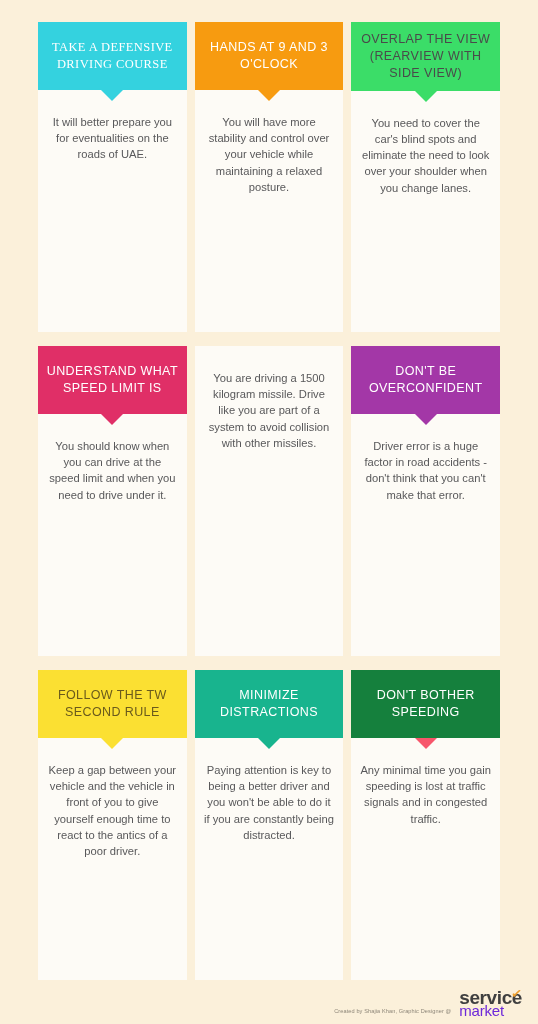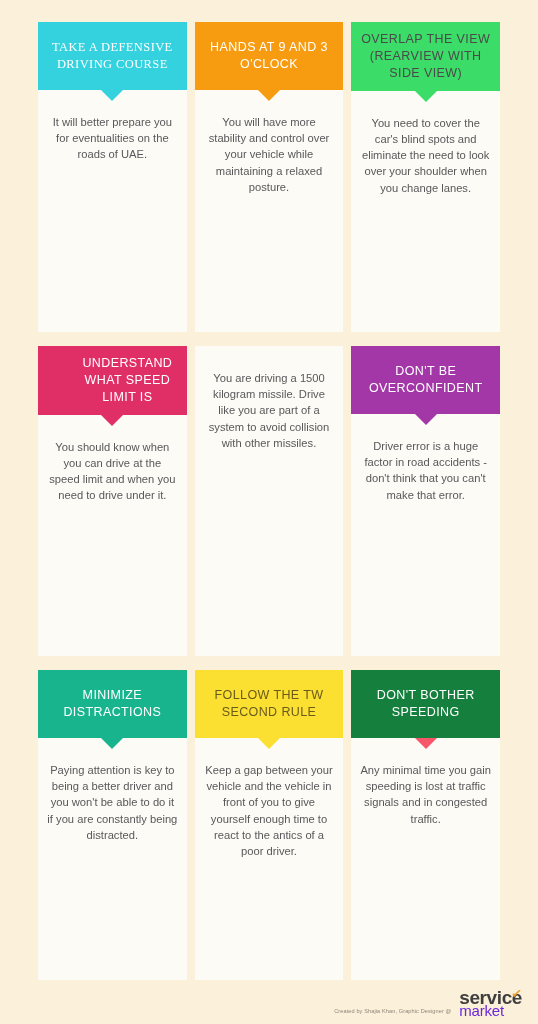--- a/index.html
+++ b/index.html
@@ -197,21 +197,21 @@
             </g>
           </svg>
         </div>
       </div>
     </div>
   </div>
 
   <div class="row">
 
     <div class="card">
-      <div class="card-header" style="background:#e02f67;color:#ffffff;padding-left:36px;">
+      <div class="card-header" style="background:#e02f67;color:#ffffff;">
         <span>UNDERSTAND WHAT SPEED LIMIT IS</span>
         <span class="pointer" style="color:#e02f67;"></span>
       </div>
       <div class="card-body">
         <div class="card-text">You should know when you can drive at the speed limit and when you need to drive under it.</div>
         <div class="card-art">
           <svg viewBox="0 0 160 120" preserveAspectRatio="xMidYMid meet">
             <circle cx="80" cy="60" r="52" fill="#d7e7f0"></circle>
             <circle cx="80" cy="60" r="43" fill="#122b44"></circle>
             <circle cx="80" cy="60" r="33" fill="#fdfdfd"></circle>
@@ -325,65 +325,20 @@
               <circle cx="112" cy="96" r="12" fill="#3a3a3a"></circle>
               <circle cx="112" cy="96" r="5.5" fill="#d9d9d9"></circle>
             </g>
           </svg>
         </div>
       </div>
     </div>
   </div>
 
   <div class="row">
-
-    <div class="card">
-      <div class="card-header" style="background:#18b48e;color:#ffffff;">
-        <span>MINIMIZE DISTRACTIONS</span>
-        <span class="pointer" style="color:#18b48e;"></span>
-      </div>
-      <div class="card-body">
-        <div class="card-text">Paying attention is key to being a better driver and you won't be able to do it if you are constantly being distracted.</div>
-        <div class="card-art">
-          <svg viewBox="0 0 160 110" preserveAspectRatio="xMidYMax meet">
-            <ellipse cx="80" cy="102" rx="58" ry="6" fill="#edeae4"></ellipse>
-            <path d="M44 28 q2 -10 12 -11 l48 0 q10 1 12 11 l4 18 l-80 0z" fill="#1e9e96"></path>
-            <path d="M50 30 q1 -7 8 -7 l44 0 q7 0 8 7 l2 14 l-64 0z" fill="#cfe9ec"></path>
-            <rect x="78" y="25" width="3" height="20" fill="#1e9e96"></rect>
-            <rect x="74" y="24" width="12" height="4" rx="2" fill="#444"></rect>
-            <rect x="79" y="28" width="2" height="7" fill="#444"></rect>
-            <g>
-              <circle cx="64" cy="34" r="8" fill="#f6bf94"></circle>
-              <path d="M56 33 q-1 -10 8 -10 q9 0 9 10 q-3 -5 -9 -4 q-6 1 -8 4z" fill="#9c4f33"></path>
-              <path d="M54 46 q4 -8 10 -8 q6 0 10 8z" fill="#ef6a6a"></path>
-            </g>
-            <g>
-              <circle cx="100" cy="32" r="8" fill="#f6bf94"></circle>
-              <path d="M92 30 q0 -9 8 -9 q8 0 8 9 q-4 -4 -8 -3 q-5 1 -8 3z" fill="#6d4a33"></path>
-              <path d="M90 46 q4 -9 10 -9 q6 0 10 9z" fill="#f4f4f4"></path>
-              <path d="M108 36 q8 -4 10 -12 q2 -5 6 -3 q4 2 1 7 q-4 9 -12 13z" fill="#f6bf94"></path>
-            </g>
-            <rect x="84" y="40" width="16" height="3" rx="1.5" fill="#444"></rect>
-            <path d="M30 48 q4 -6 14 -6 l72 0 q10 0 14 6 l6 26 q2 8 -6 8 l-100 0 q-8 0 -6 -8z" fill="#1e9e96"></path>
-            <path d="M34 52 l92 0 q6 0 7 7 l-106 0 q1 -7 7 -7z" fill="#35b2a8" opacity=".6"></path>
-            <ellipse cx="54" cy="64" rx="9" ry="8" fill="#f7f3d9"></ellipse>
-            <ellipse cx="106" cy="64" rx="9" ry="8" fill="#f7f3d9"></ellipse>
-            <rect x="64" y="62" width="32" height="14" rx="7" fill="#cfe9ec"></rect>
-            <g stroke="#1e9e96" stroke-width="1.6">
-              <line x1="66" y1="66" x2="94" y2="66"></line>
-              <line x1="66" y1="69" x2="94" y2="69"></line>
-              <line x1="66" y1="72" x2="94" y2="72"></line>
-            </g>
-            <rect x="30" y="78" width="100" height="10" rx="3" fill="#1a8f88"></rect>
-            <rect x="34" y="88" width="16" height="8" rx="3" fill="#2b2b2b"></rect>
-            <rect x="110" y="88" width="16" height="8" rx="3" fill="#2b2b2b"></rect>
-          </svg>
-        </div>
-      </div>
-    </div>
 
     <div class="card">
       <div class="card-header" style="background:#fbe032;color:#6a5a1c;">
         <span>FOLLOW THE TW SECOND RULE</span>
         <span class="pointer" style="color:#fbe032;"></span>
       </div>
       <div class="card-body">
         <div class="card-text">Keep a gap between your vehicle and the vehicle in front of you to give yourself enough time to react to the antics of a poor driver.</div>
         <div class="card-art">
           <svg viewBox="0 0 160 100" preserveAspectRatio="xMidYMax meet">
@@ -414,20 +369,65 @@
             <g>
               <path d="M88 70 q2 -13 11 -14 l18 -1 q9 0 12 8 l4 7 l6 1 q5 1 5 5 l0 6 q0 3 -4 3 l-50 0 q-4 0 -4 -3 l0 -8 q0 -3 2 -4z" fill="#3fbac2"></path>
               <path d="M96 60 q1 -5 6 -5 l9 0 l0 10 l-16 0z" fill="#b9dde8"></path>
               <path d="M114 55 l5 0 q5 0 7 5 l2 5 l-14 0z" fill="#b9dde8"></path>
               <rect x="120" y="72" width="8" height="3" rx="1.5" fill="#2d8f96"></rect>
               <circle cx="100" cy="84" r="7.5" fill="#3a3a3a"></circle>
               <circle cx="100" cy="84" r="3.2" fill="#d7d7d7"></circle>
               <circle cx="132" cy="84" r="7.5" fill="#3a3a3a"></circle>
               <circle cx="132" cy="84" r="3.2" fill="#d7d7d7"></circle>
             </g>
+          </svg>
+        </div>
+      </div>
+    </div>
+
+    <div class="card">
+      <div class="card-header" style="background:#18b48e;color:#ffffff;">
+        <span>MINIMIZE DISTRACTIONS</span>
+        <span class="pointer" style="color:#18b48e;"></span>
+      </div>
+      <div class="card-body">
+        <div class="card-text">Paying attention is key to being a better driver and you won't be able to do it if you are constantly being distracted.</div>
+        <div class="card-art">
+          <svg viewBox="0 0 160 110" preserveAspectRatio="xMidYMax meet">
+            <ellipse cx="80" cy="102" rx="58" ry="6" fill="#edeae4"></ellipse>
+            <path d="M44 28 q2 -10 12 -11 l48 0 q10 1 12 11 l4 18 l-80 0z" fill="#1e9e96"></path>
+            <path d="M50 30 q1 -7 8 -7 l44 0 q7 0 8 7 l2 14 l-64 0z" fill="#cfe9ec"></path>
+            <rect x="78" y="25" width="3" height="20" fill="#1e9e96"></rect>
+            <rect x="74" y="24" width="12" height="4" rx="2" fill="#444"></rect>
+            <rect x="79" y="28" width="2" height="7" fill="#444"></rect>
+            <g>
+              <circle cx="64" cy="34" r="8" fill="#f6bf94"></circle>
+              <path d="M56 33 q-1 -10 8 -10 q9 0 9 10 q-3 -5 -9 -4 q-6 1 -8 4z" fill="#9c4f33"></path>
+              <path d="M54 46 q4 -8 10 -8 q6 0 10 8z" fill="#ef6a6a"></path>
+            </g>
+            <g>
+              <circle cx="100" cy="32" r="8" fill="#f6bf94"></circle>
+              <path d="M92 30 q0 -9 8 -9 q8 0 8 9 q-4 -4 -8 -3 q-5 1 -8 3z" fill="#6d4a33"></path>
+              <path d="M90 46 q4 -9 10 -9 q6 0 10 9z" fill="#f4f4f4"></path>
+              <path d="M108 36 q8 -4 10 -12 q2 -5 6 -3 q4 2 1 7 q-4 9 -12 13z" fill="#f6bf94"></path>
+            </g>
+            <rect x="84" y="40" width="16" height="3" rx="1.5" fill="#444"></rect>
+            <path d="M30 48 q4 -6 14 -6 l72 0 q10 0 14 6 l6 26 q2 8 -6 8 l-100 0 q-8 0 -6 -8z" fill="#1e9e96"></path>
+            <path d="M34 52 l92 0 q6 0 7 7 l-106 0 q1 -7 7 -7z" fill="#35b2a8" opacity=".6"></path>
+            <ellipse cx="54" cy="64" rx="9" ry="8" fill="#f7f3d9"></ellipse>
+            <ellipse cx="106" cy="64" rx="9" ry="8" fill="#f7f3d9"></ellipse>
+            <rect x="64" y="62" width="32" height="14" rx="7" fill="#cfe9ec"></rect>
+            <g stroke="#1e9e96" stroke-width="1.6">
+              <line x1="66" y1="66" x2="94" y2="66"></line>
+              <line x1="66" y1="69" x2="94" y2="69"></line>
+              <line x1="66" y1="72" x2="94" y2="72"></line>
+            </g>
+            <rect x="30" y="78" width="100" height="10" rx="3" fill="#1a8f88"></rect>
+            <rect x="34" y="88" width="16" height="8" rx="3" fill="#2b2b2b"></rect>
+            <rect x="110" y="88" width="16" height="8" rx="3" fill="#2b2b2b"></rect>
           </svg>
         </div>
       </div>
     </div>
 
     <div class="card">
       <div class="card-header" style="background:#15803d;color:#ffffff;">
         <span>DON'T BOTHER SPEEDING</span>
         <span class="pointer" style="color:#f7566b;"></span>
       </div>

